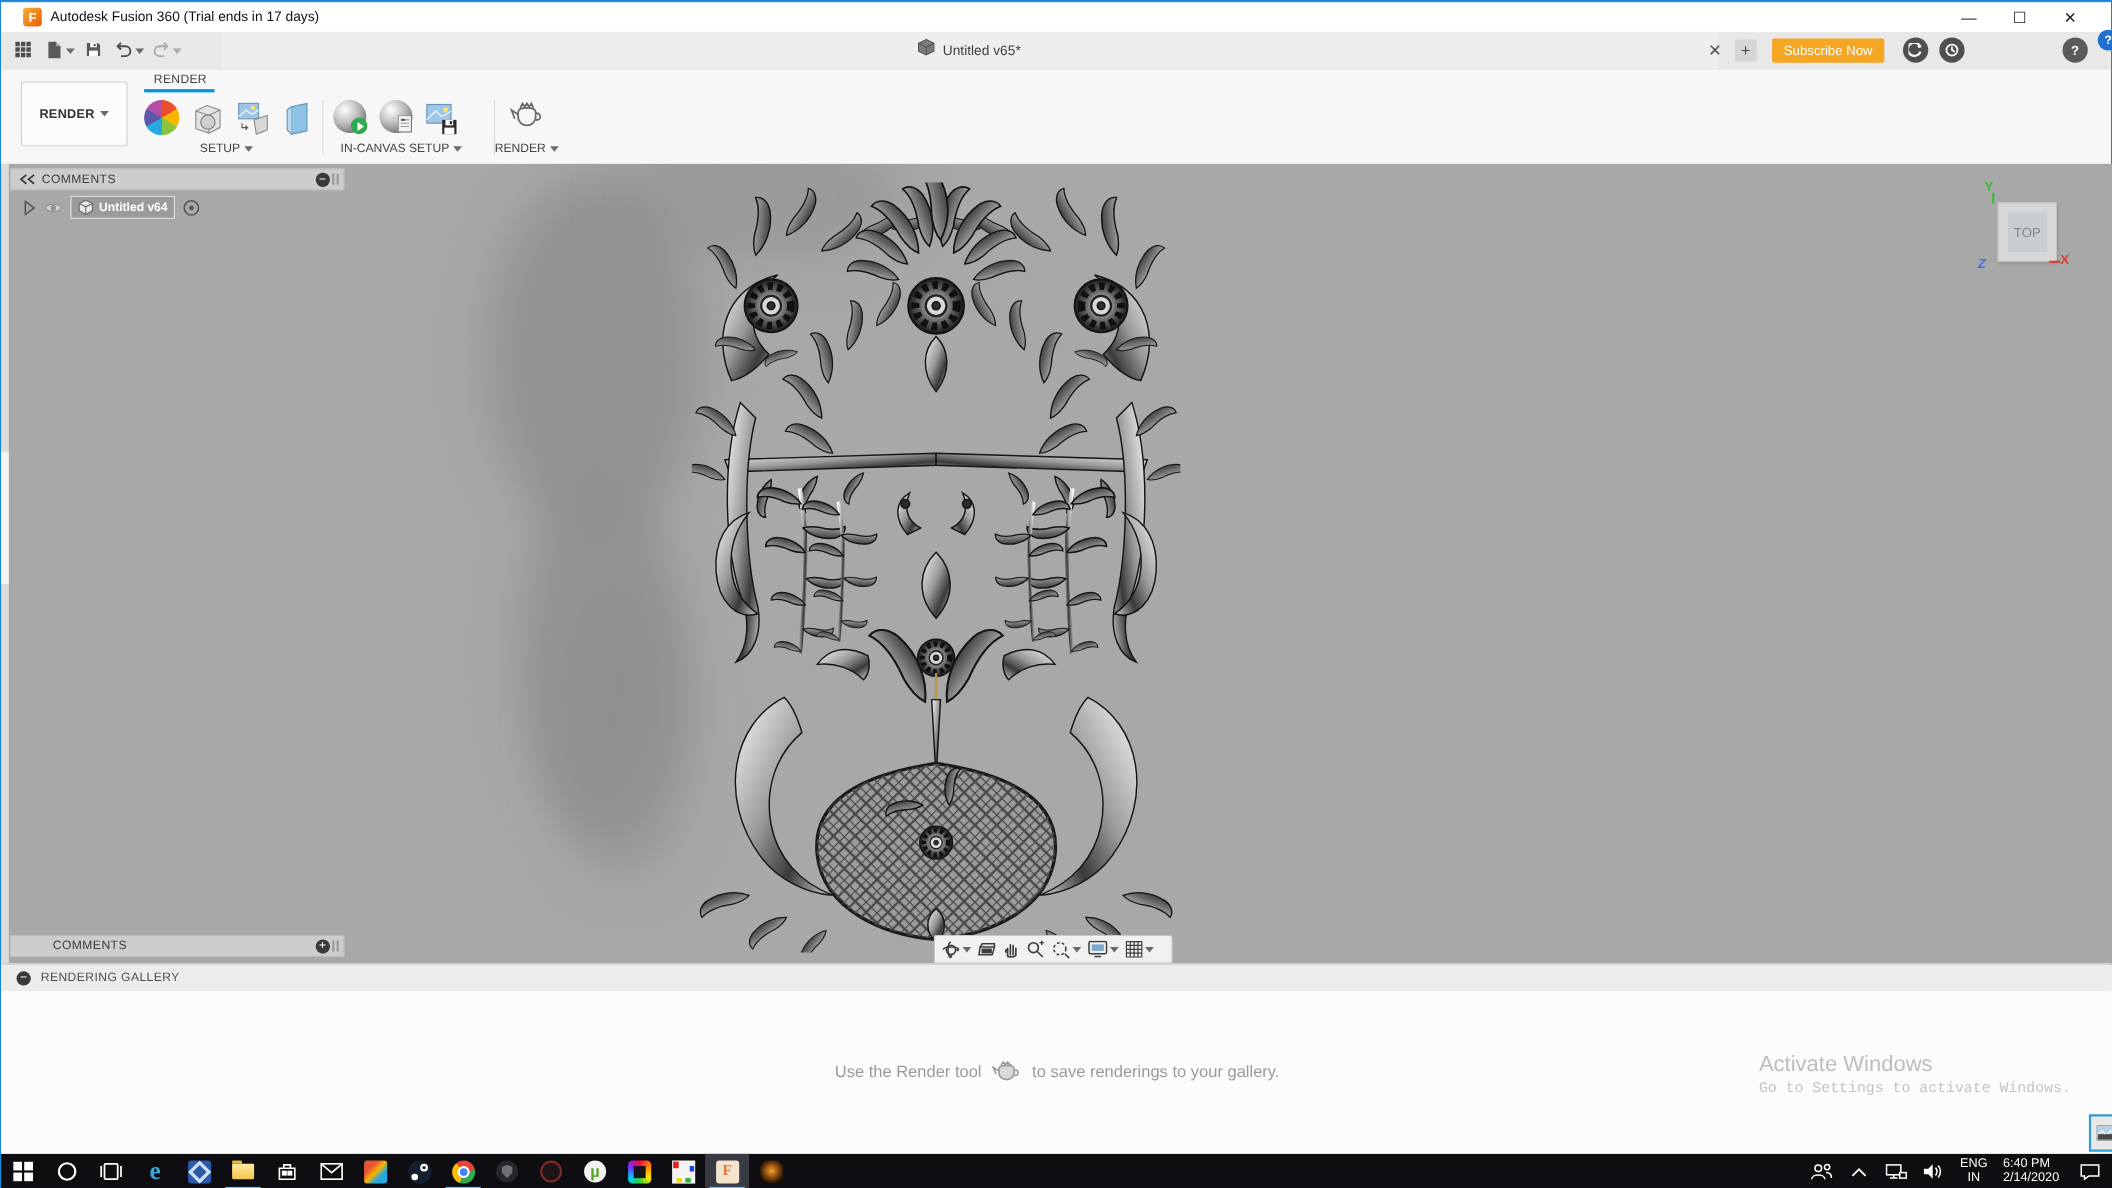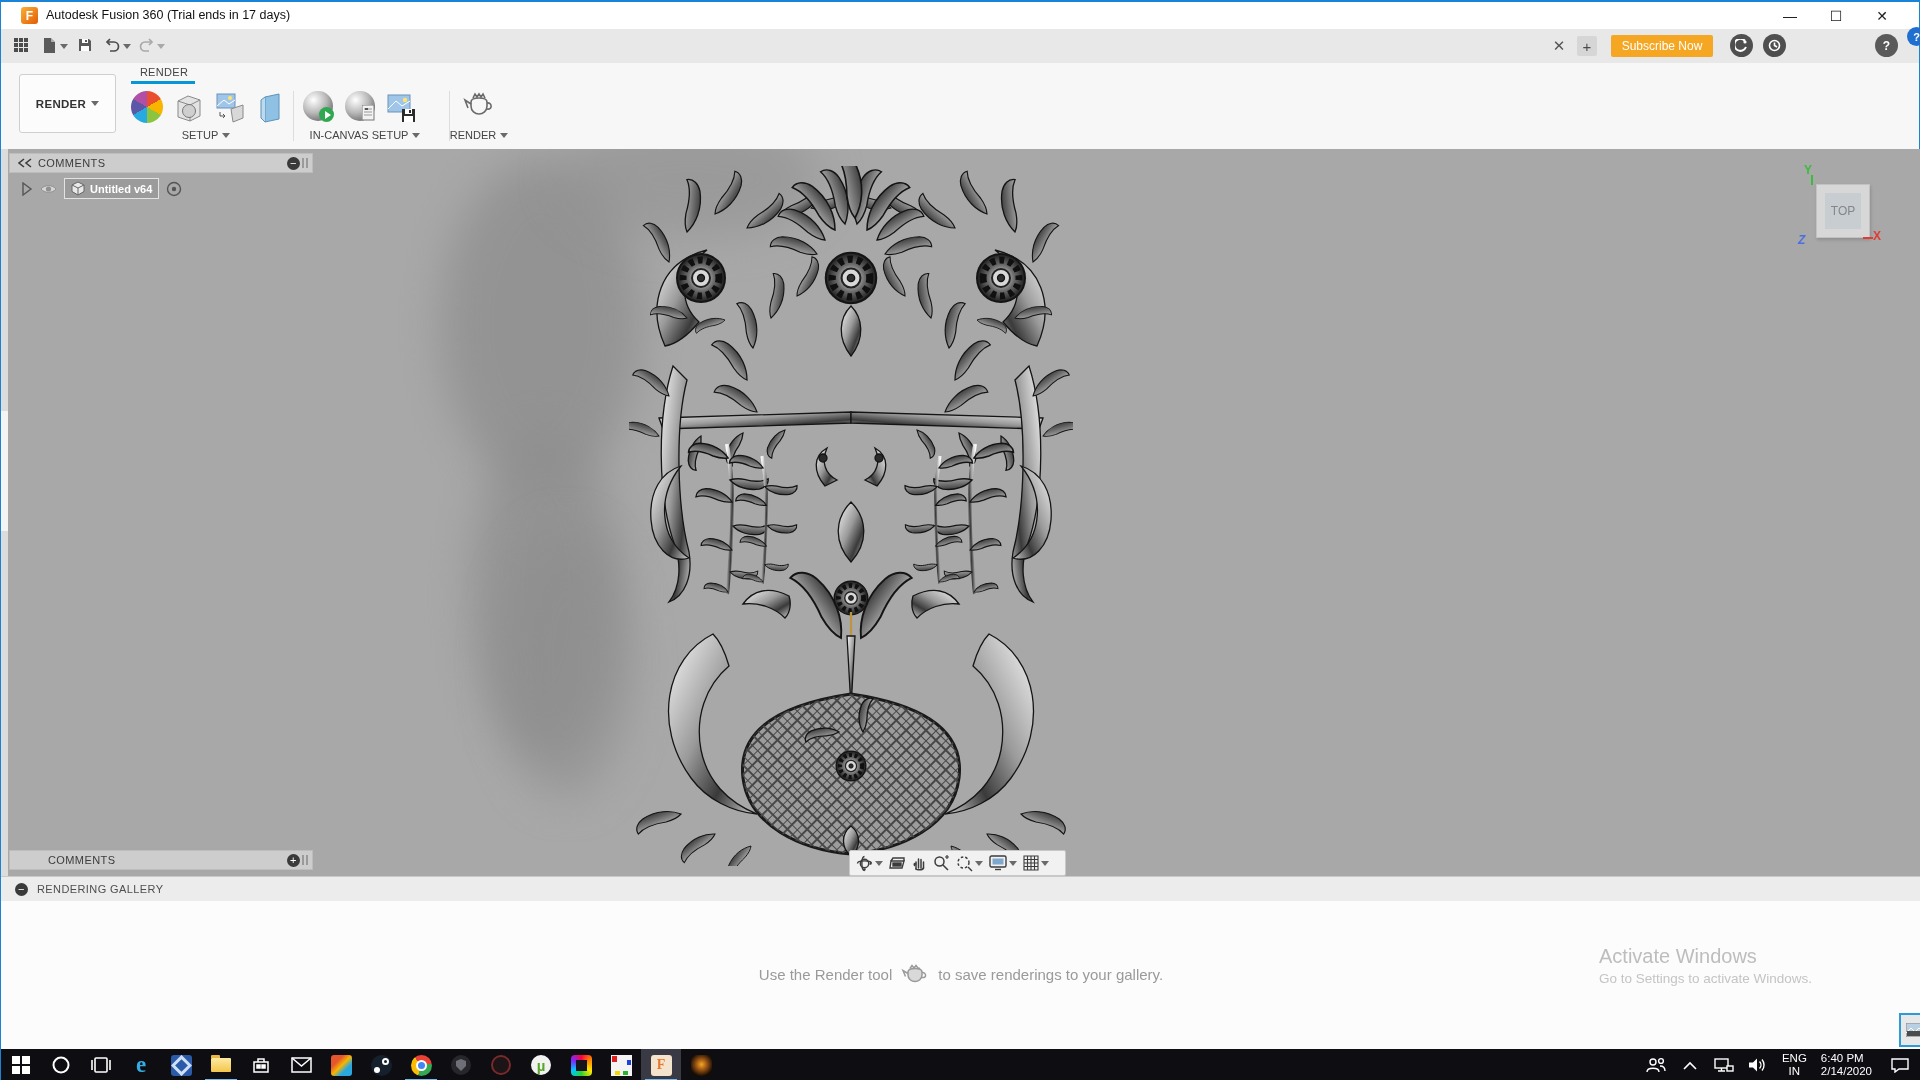--- a/index.html
+++ b/index.html
@@ -70,23 +70,23 @@
   .navbar{position:absolute;left:848px;top:701px;width:217px;height:26px;background:#f1f1f1;
     border:1px solid #c8c8c8;border-radius:2px;display:flex;align-items:center;gap:6px;padding:0 6px;box-sizing:border-box;}
   .nav-ic{display:flex;align-items:center;gap:2px;}
   
   .gal-head{left:0;top:875px;width:1920px;height:25px;background:#ececec;border-top:1px solid #c9c9c9;
     display:flex;align-items:center;gap:9px;padding-left:14px;box-sizing:border-box;
     font-size:11px;color:#4e4e4e;letter-spacing:.4px;}
   .gal-body{left:0;top:900px;width:1920px;height:148px;background:#fcfcfc;}
   .gal-msg{position:absolute;left:0;top:62px;width:1920px;display:flex;align-items:center;
     justify-content:center;gap:8px;font-size:15px;color:#9a9a9a;}
-  .activate{position:absolute;left:1598px;top:44px;color:#bdbdbd;}
+  .activate{position:absolute;left:1598px;top:56px;color:#bdbdbd;}
   .activate .l1{font-size:20px;font-weight:300;}
-  .activate .l2{font-size:13.5px;margin-top:3px;color:#c4c4c4;}
+  .activate .l2{font-size:13.5px;margin-top:3px;color:#c4c4c4;font-family:Liberation Mono, monospace;}
   .clip-ic{position:absolute;left:1898px;top:112px;width:26px;height:30px;border:2px solid #2e9bd6;
     background:#e8e8e8;display:flex;align-items:center;justify-content:center;}
   
   .taskbar{left:0;top:1048px;width:1920px;height:32px;background:#0d0d12;display:flex;align-items:center;}
   .tb{width:40px;height:32px;display:flex;align-items:center;justify-content:center;position:relative;flex:0 0 auto;}
   .tb.active::after{content:"";position:absolute;left:4px;bottom:0;width:32px;height:2px;background:#76b9ed;}
   .tb.focused{background:#3a3a44;}
   .tray{margin-left:auto;display:flex;align-items:center;height:32px;}
   .tray-txt{color:#fff;font-size:11.5px;text-align:center;line-height:13px;padding:0 7px;}
   .folder{width:20px;height:14px;background:linear-gradient(#ffe9a2,#f3c64a);border-radius:1px;position:relative;}
@@ -150,20 +150,29 @@
     </div>
     <span class="abs caret" style="left:122px;top:15px"></span>
     <div class="abs qat-ic" style="left:137px;opacity:.4">
       <svg width="17" height="16" fill="none" stroke="#4c4c4c" stroke-width="1.7">
           <path d="M11,2 L14,5 L11,8"></path>
           <path d="M14,5 H7 a4.5,4.5 0 0 0 0,9 H11"></path>
         </svg>
     </div>
     <span class="abs caret" style="left:156px;top:15px;opacity:.5"></span>
 
+    <div class="abs doc-tab">
+      <span>
+        <svg width="16" height="17">
+            <path d="M8,1 L15,4.5 V11.5 L8,15 L1,11.5 V4.5 Z" fill="#7d7d7d" stroke="#565656"></path>
+            <path d="M1,4.5 L8,8 L15,4.5 M8,8 V15" stroke="#565656" fill="none"></path>
+          </svg>
+      </span>
+      <span class="doc-tab-label">Untitled v65*</span>
+    </div>
     <div class="abs tab-close">✕</div>
     <div class="abs tab-new">+</div>
     <div class="abs subscribe">Subscribe Now</div>
     <div class="abs circ-ic" style="left:1729px">
       <svg width="13" height="13" fill="none" stroke="#fff" stroke-width="2">
           <path d="M10,2 A6,6 0 1 0 11,8"></path>
           <circle cx="10" cy="3" r="1.6" fill="#fff" stroke="none"></circle>
         </svg>
     </div>
     <div class="abs circ-ic" style="left:1762px">

